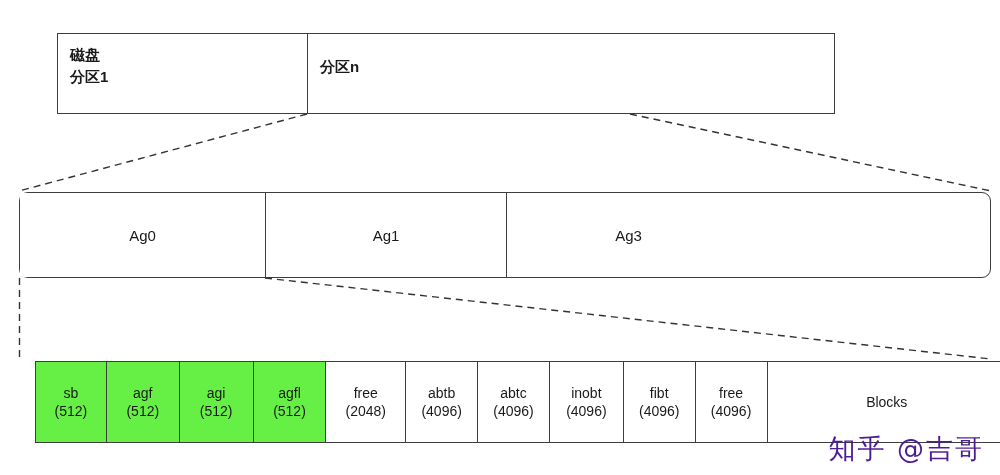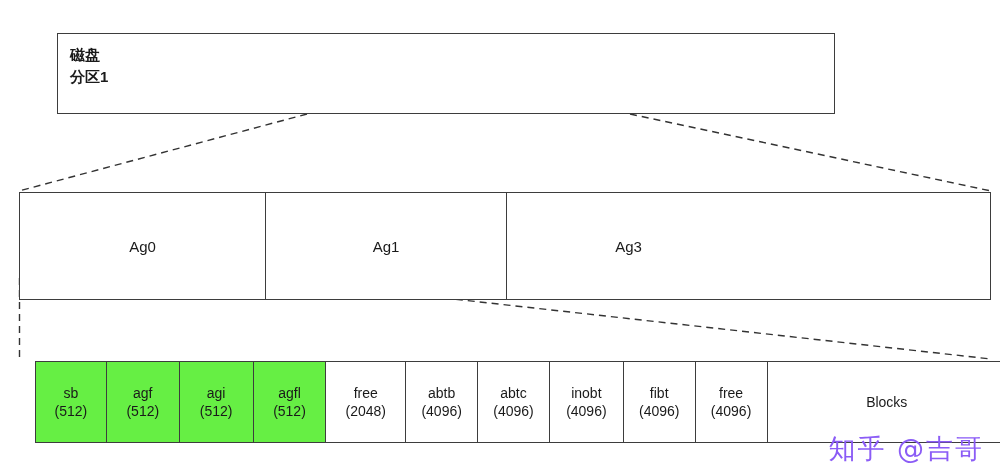--- a/index.html
+++ b/index.html
@@ -59,21 +59,22 @@
   }
   .part-sub {
     padding-top: 22px !important;
   }
 
   
   #ag-row {
     left: 19px;
     top: 192px;
     width: 972px;
-    height: 108px;
+    height: 86px;
+    border-radius: 9px;
   }
   #ag-row .cell {
     font-size: 15px;
   }
 
   
   #ag-detail-row {
     left: 19px;
     top: 361px;
     width: 972px;
@@ -97,21 +98,21 @@
     height: 475px;
     pointer-events: none;
   }
 
   
   #watermark {
     position: absolute;
     right: 16px;
     bottom: 8px;
     font-size: 27px;
-    color: #8b5cf6;
+    color: #4c1d95;
     letter-spacing: 2px;
     font-family: "DejaVu Sans", sans-serif;
     white-space: nowrap;
     user-select: none;
   }
 </style>
 </head>
 <body>
 
 <div id="canvas">
@@ -124,20 +125,23 @@
 
     <line x1="19.5" y1="278" x2="19.5" y2="360" stroke="#333333" stroke-width="1.4" stroke-dasharray="7 5"></line>
 
     <line x1="265" y1="278" x2="991" y2="359" stroke="#333333" stroke-width="1.4" stroke-dasharray="7 5"></line>
   </svg>
 
   <div class="row" id="partition-row">
     <div class="cell" style="width:250px">
       <div class="part-label"><span>磁盘</span><br><span>分区1</span></div>
     </div>
+    <div class="cell part-sub" style="width:205px">
+      <div class="part-label">分区n</div>
+    </div>
   </div>
 
   <div class="row" id="ag-row">
     <div class="cell" style="width:246px">
       <span>Ag0</span>
     </div>
     <div class="cell" style="width:241px">
       <span>Ag1</span>
     </div>
     <div class="cell" style="width:243px">

